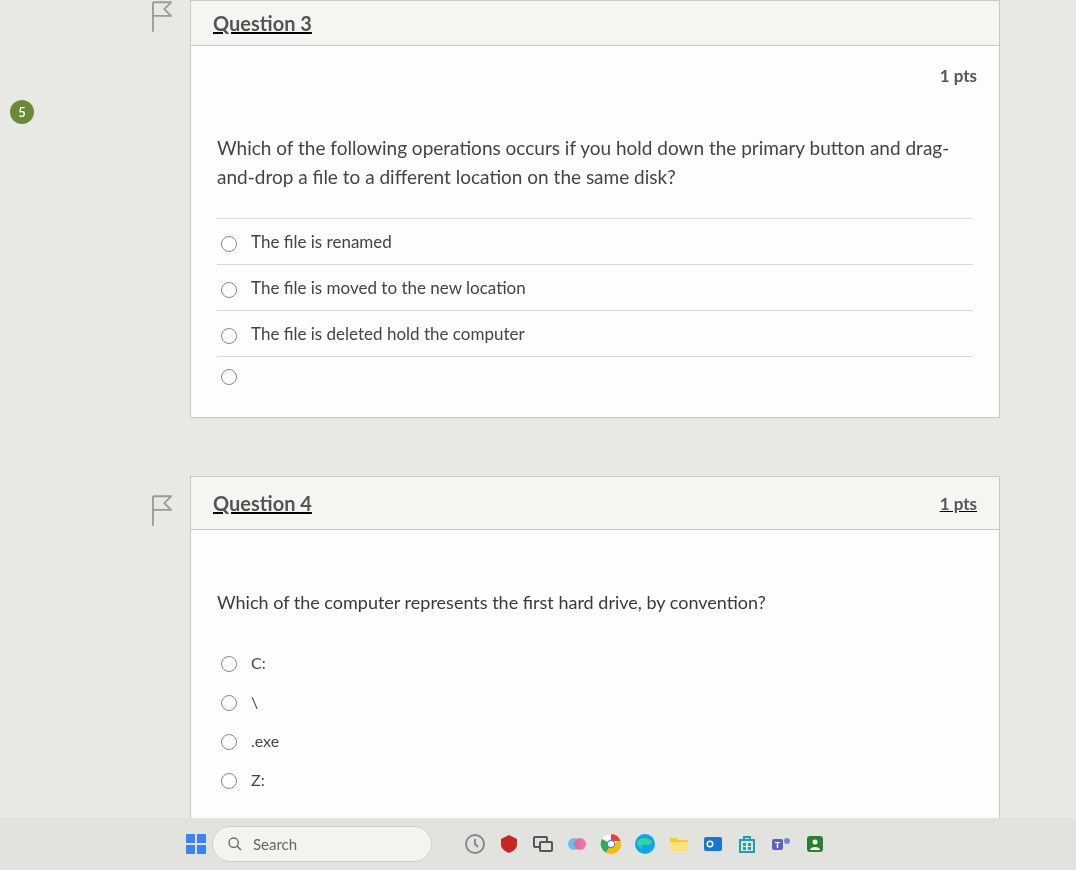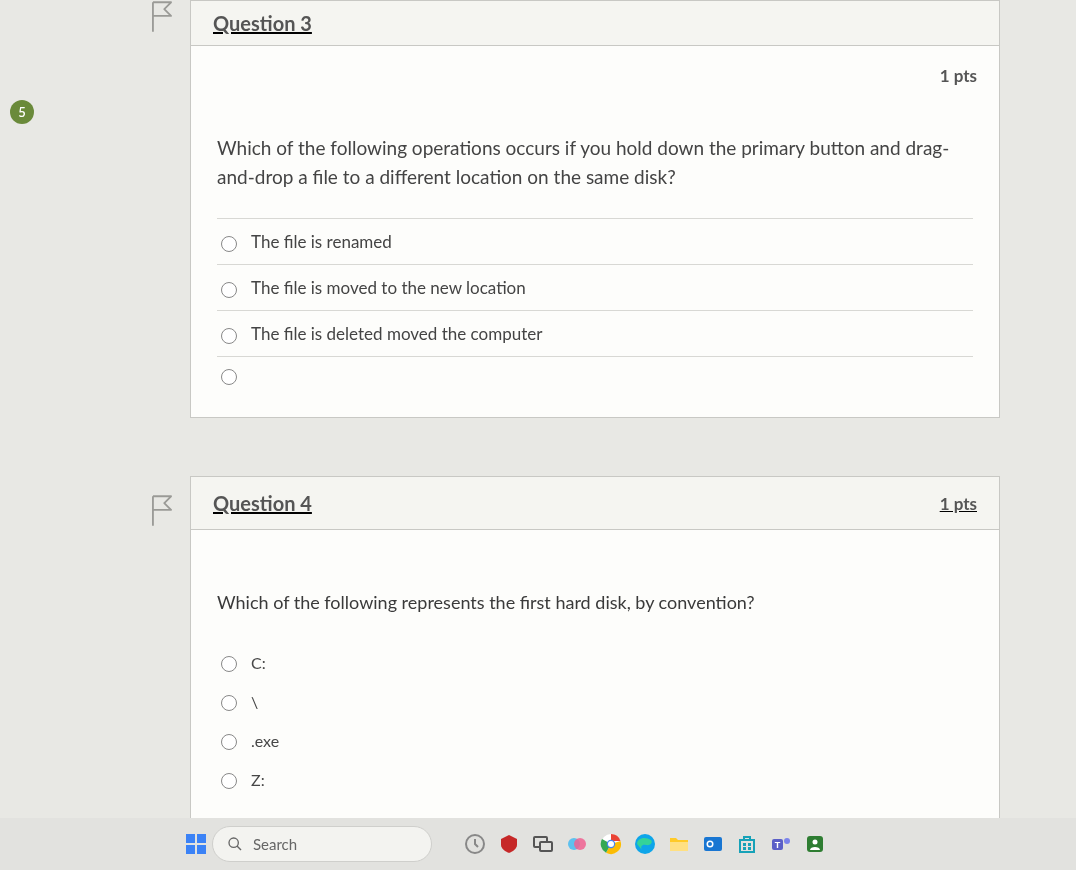--- a/index.html
+++ b/index.html
@@ -179,42 +179,42 @@
         <li class="option-row">
           <span class="radio"></span>
           <span>The file is renamed</span>
         </li>
         <li class="option-row">
           <span class="radio"></span>
           <span>The file is moved to the new location</span>
         </li>
         <li class="option-row">
           <span class="radio"></span>
-          <span>The file is deleted moved the computer</span>
+          <span>The file is deleted hold the computer</span>
         </li>
         <li class="option-row">
           <span class="radio"></span>
         </li>
       </ul>
     </div>
   </div>
 
   <div class="flag-icon flag4">
     <svg viewBox="0 0 24 30">
         <path d="M4 2 L4 28 M4 2 L20 2 L14 8 L20 14 L4 14" fill="none" stroke="#9a9a96" stroke-width="1.6" stroke-linejoin="round"></path>
       </svg>
   </div>
 
   <div class="question-card q4">
     <div class="question-header">
       <span class="question-title">Question 4</span>
       <span class="question-points" style="position:static;">1 pts</span>
     </div>
     <div class="question-body">
-      <p class="question-prompt">Which of the following represents the first hard disk, by convention?</p>
+      <p class="question-prompt">Which of the computer represents the first hard drive, by convention?</p>
       <ul class="option-list">
         <li class="option-row">
           <span class="radio"></span>
           <span>C:</span>
         </li>
         <li class="option-row">
           <span class="radio"></span>
           <span>\</span>
         </li>
         <li class="option-row">

